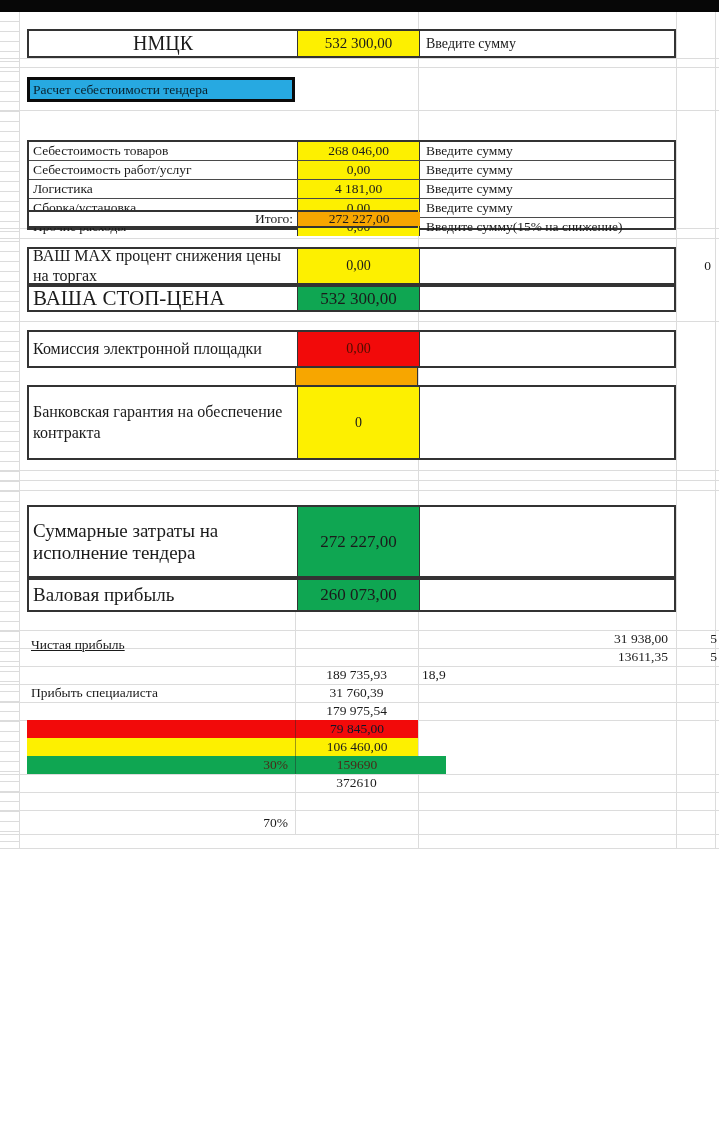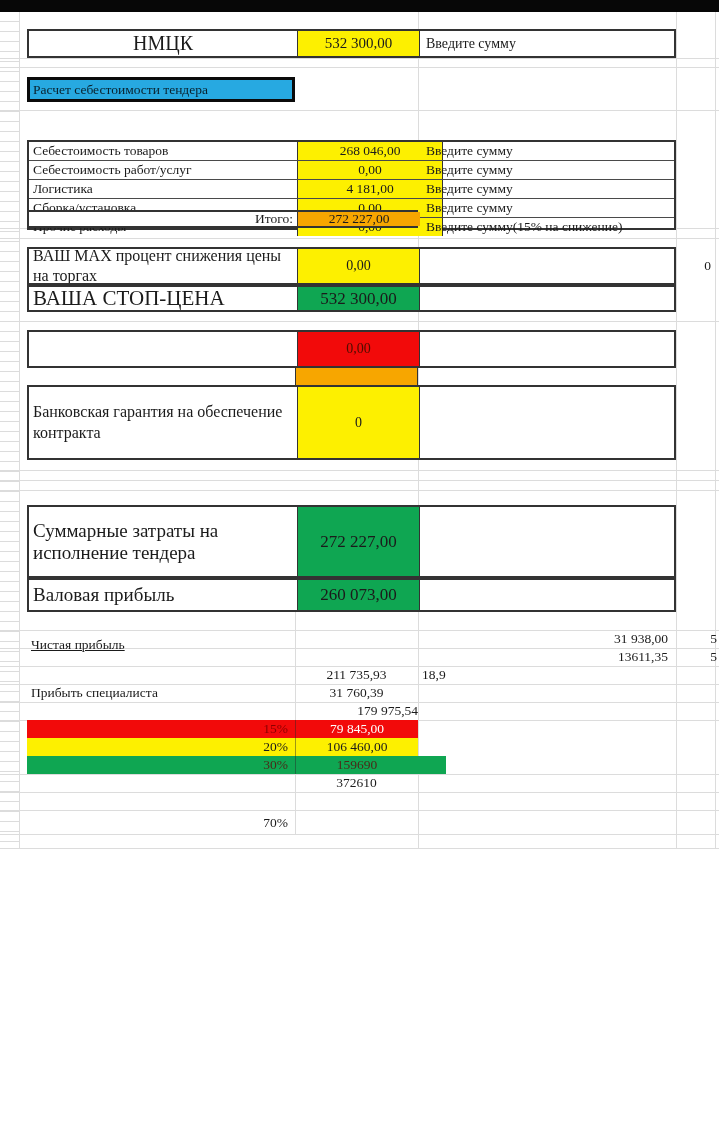--- a/index.html
+++ b/index.html
@@ -25,21 +25,21 @@
   
   .bg-yellow{background:#fdf000;}
   .bg-orange{background:#f7a600;}
   .bg-green{background:#0fa652;}
   .bg-red{background:#f20a0a;color:#4d0e00;}
   .bg-blue{background:#27a9e1;}
   
   .crow{position:relative;height:18px;}
   .crow + .crow{border-top:1px solid #4a4a4a;}
   .crow .l{position:absolute;left:4px;top:0;height:18px;line-height:17px;font-size:13.5px;white-space:nowrap;}
-  .crow .v{position:absolute;left:268px;top:0;height:18px;width:146px;line-height:17px;text-align:center;
+  .crow .v{position:absolute;left:268px;top:0;height:18px;width:123px;line-height:17px;text-align:center;
            font-size:13.5px;border-left:1.5px solid #333;border-right:1.5px solid #333;box-sizing:border-box;}
   .crow .h{position:absolute;left:397px;top:0;height:18px;line-height:17px;font-size:13.5px;white-space:nowrap;}
   
   .pc{position:absolute;height:18px;line-height:18px;font-size:13.5px;white-space:nowrap;overflow:hidden;
       box-sizing:border-box;}
   .band{position:absolute;left:27px;width:391px;height:18px;}
   .band .bp{position:absolute;left:0;top:0;width:268px;height:18px;line-height:18px;text-align:right;
             padding-right:7px;box-sizing:border-box;font-size:13.5px;}
   .band .bv{position:absolute;left:268px;top:0;width:123px;height:18px;line-height:18px;text-align:center;
             border-left:1px solid rgba(40,40,40,.45);box-sizing:border-box;font-size:13.5px;}
@@ -150,20 +150,23 @@
   <div class="box" style="top:285px;height:27px;">
     <div class="cellA huge">
       <span>ВАША СТОП-ЦЕНА</span>
     </div>
     <div class="cellB bg-green valbig">
       <span>532 300,00</span>
     </div>
   </div>
 
   <div class="box" style="top:330px;height:38px;">
+    <div class="cellA">
+      <span>Комиссия электронной площадки</span>
+    </div>
     <div class="cellB bg-red">
       <span>0,00</span>
     </div>
   </div>
 
   <div class="pc bg-orange" style="left:295px;top:368px;width:123px;height:17px;border-left:1.5px solid #333;border-right:1.5px solid #333;"></div>
 
   <div class="box" style="top:385px;height:75px;">
     <div class="cellA" style="white-space:normal;line-height:1.3;">
       <span>Банковская гарантия на обеспечение контракта</span>
@@ -201,43 +204,41 @@
     <span>13611,35</span>
   </div>
   <div class="pc" style="left:676px;top:648px;width:43px;text-align:right;padding-right:2px;">
     <span>5</span>
   </div>
 
   <div class="pc" style="left:31px;top:636px;width:260px;text-decoration:underline;">
     <span>Чистая прибыль</span>
   </div>
   <div class="pc" style="left:295px;top:666px;width:123px;text-align:center;">
-    <span>211 735,93</span>
+    <span>189 735,93</span>
   </div>
   <div class="pc" style="left:422px;top:666px;width:100px;">
     <span>18,9</span>
   </div>
 
   <div class="pc" style="left:31px;top:684px;width:260px;">
     <span>Прибыть специалиста</span>
   </div>
   <div class="pc" style="left:295px;top:684px;width:123px;text-align:center;">
     <span>31 760,39</span>
   </div>
 
-  <div class="pc" style="left:295px;top:702px;width:123px;text-align:right;">
+  <div class="pc" style="left:295px;top:702px;width:123px;text-align:center;">
     <span>179 975,54</span>
   </div>
 
   <div class="band bg-red" style="top:720px;">
-    <span class="bp" style="color:#8b0000;">15%</span>
-    <span class="bv" style="color:#ffffff;">79 845,00</span>
+    <span class="bv" style="color:#0f172a;">79 845,00</span>
   </div>
   <div class="band bg-yellow" style="top:738px;">
-    <span class="bp">20%</span>
     <span class="bv">106 460,00</span>
   </div>
   <div class="band bg-green" style="top:756px;padding-left:28px;">
     <span class="bp" style="color:#4a2a18;">30%</span>
     <span class="bv" style="color:#4a2a18;">159690</span>
   </div>
 
   <div class="pc" style="left:27px;top:812px;width:268px;height:22px;line-height:22px;text-align:right;padding-right:7px;">
     <span>70%</span>
   </div>

